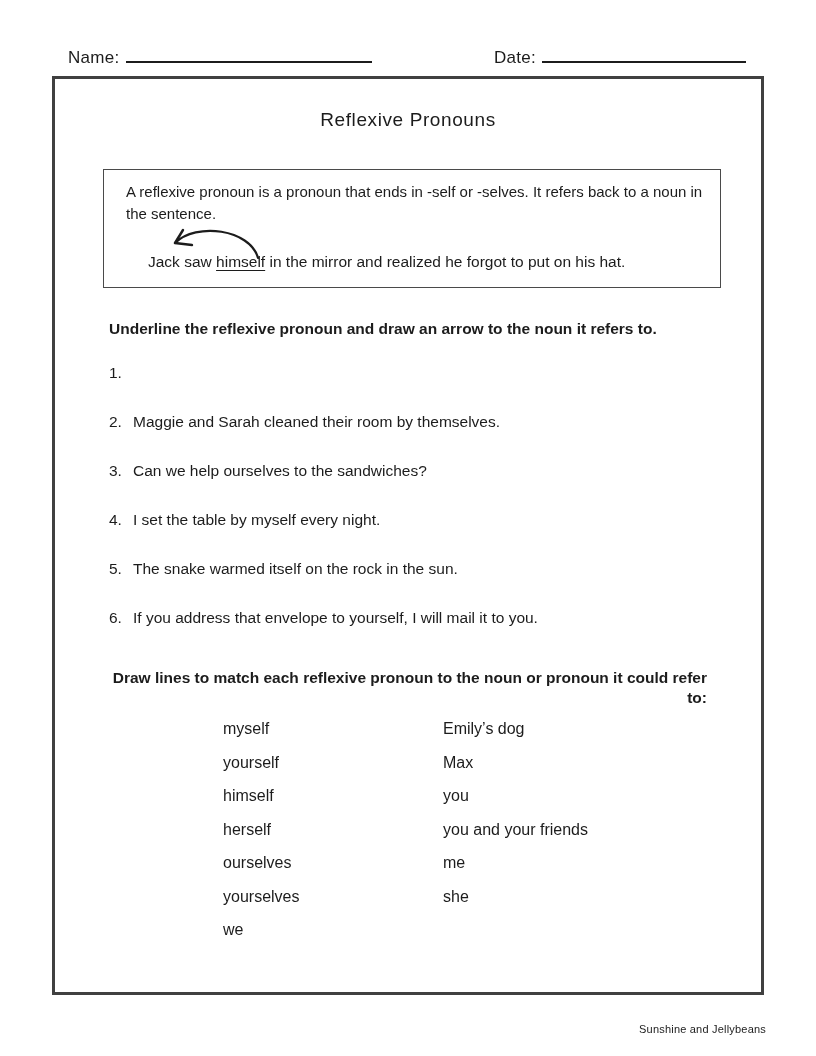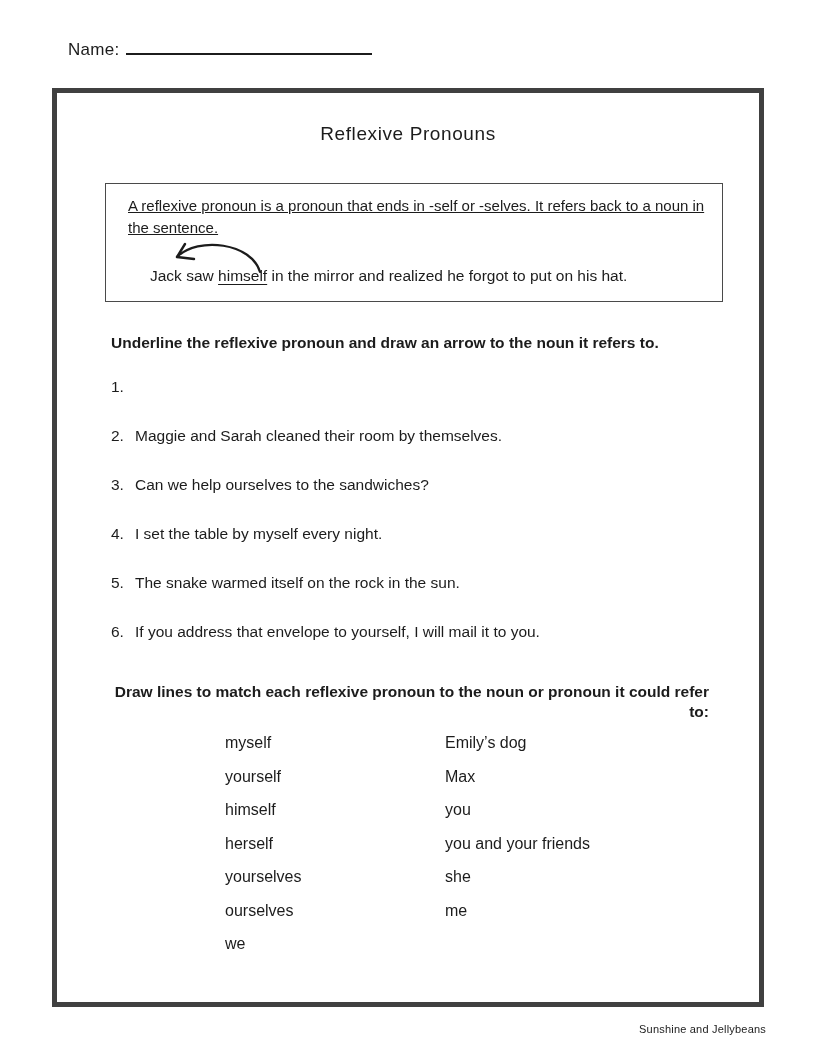--- a/index.html
+++ b/index.html
@@ -6,39 +6,39 @@
   html, body { background: #ffffff; }
   .sheet {
     position: relative;
     width: 816px; height: 1056px;
     background: #ffffff;
     font-family: "Liberation Sans", sans-serif;
     color: #1c1c1c;
     overflow: hidden;
   }
   
-  .hdr { position: absolute; top: 40px; font-size: 17px; letter-spacing: 0.3px; }
+  .hdr { position: absolute; top: 48px; font-size: 17px; letter-spacing: 0.3px; }
   .hdr-name { left: 68px; }
   .hdr-date { left: 494px; }
   .blank {
     display: inline-block;
     border-bottom: 2px solid #1c1c1c;
     height: 15px;
     vertical-align: baseline;
     margin-left: 6px;
   }
   .name-blank { width: 246px; }
   .date-blank { width: 204px; }
 
   
   .page-border {
     position: absolute;
-    left: 52px; top: 88px;
+    left: 52px; top: 76px;
     width: 712px; height: 919px;
-    border: 5px solid #404040;
+    border: 3px solid #404040;
   }
   .title {
     position: absolute;
     top: 30px; left: 0; width: 100%;
     text-align: center;
     font-size: 19px; font-weight: 400;
     letter-spacing: 0.6px;
   }
 
   
@@ -46,21 +46,21 @@
     position: absolute;
     left: 48px; top: 90px;
     width: 618px; height: 119px;
     border: 1px solid #4a4a4a;
     background: #ffffff;
   }
   .def-text {
     position: absolute;
     left: 22px; top: 11px;
     width: 578px;
-    font-size: 15px; line-height: 22px; text-decoration: underline;
+    font-size: 15px; line-height: 22px;
   }
   .arrow-svg { position: absolute; left: 64px; top: 54px; }
   .example {
     position: absolute;
     left: 44px; top: 83px;
     font-size: 15.5px;
     white-space: nowrap;
     text-align: right;
   }
   .pronoun-u { text-decoration: underline; text-underline-offset: 3px; }
@@ -99,20 +99,23 @@
     letter-spacing: 0.2px;
   }
 </style>
 </head>
 <body>
 
 <div class="sheet">
 
   <div class="hdr hdr-name">
     <span>Name:</span><span class="blank name-blank"></span>
+  </div>
+  <div class="hdr hdr-date">
+    <span>Date:</span><span class="blank date-blank"></span>
   </div>
 
   <div class="page-border">
 
     <div class="title">Reflexive Pronouns</div>
 
     <div class="def-box">
       <p class="def-text">A reflexive pronoun is a pronoun that ends in -self or -selves.  It refers back to a noun in the sentence.</p>
 
       <svg class="arrow-svg" width="96" height="38" viewBox="0 0 96 38">
@@ -164,26 +167,26 @@
       </div>
       <div class="match-row">
         <span class="match-left">himself</span>
         <span class="match-right">you</span>
       </div>
       <div class="match-row">
         <span class="match-left">herself</span>
         <span class="match-right">you and your friends</span>
       </div>
       <div class="match-row">
+        <span class="match-left">ourselves</span>
+        <span class="match-right">me</span>
+      </div>
+      <div class="match-row">
         <span class="match-left">yourselves</span>
         <span class="match-right">she</span>
-      </div>
-      <div class="match-row">
-        <span class="match-left">ourselves</span>
-        <span class="match-right">me</span>
       </div>
       <div class="match-row">
         <span class="match-right">we</span>
       </div>
     </div>
 
   </div>
 
   <div class="footer">Sunshine and Jellybeans</div>
 

